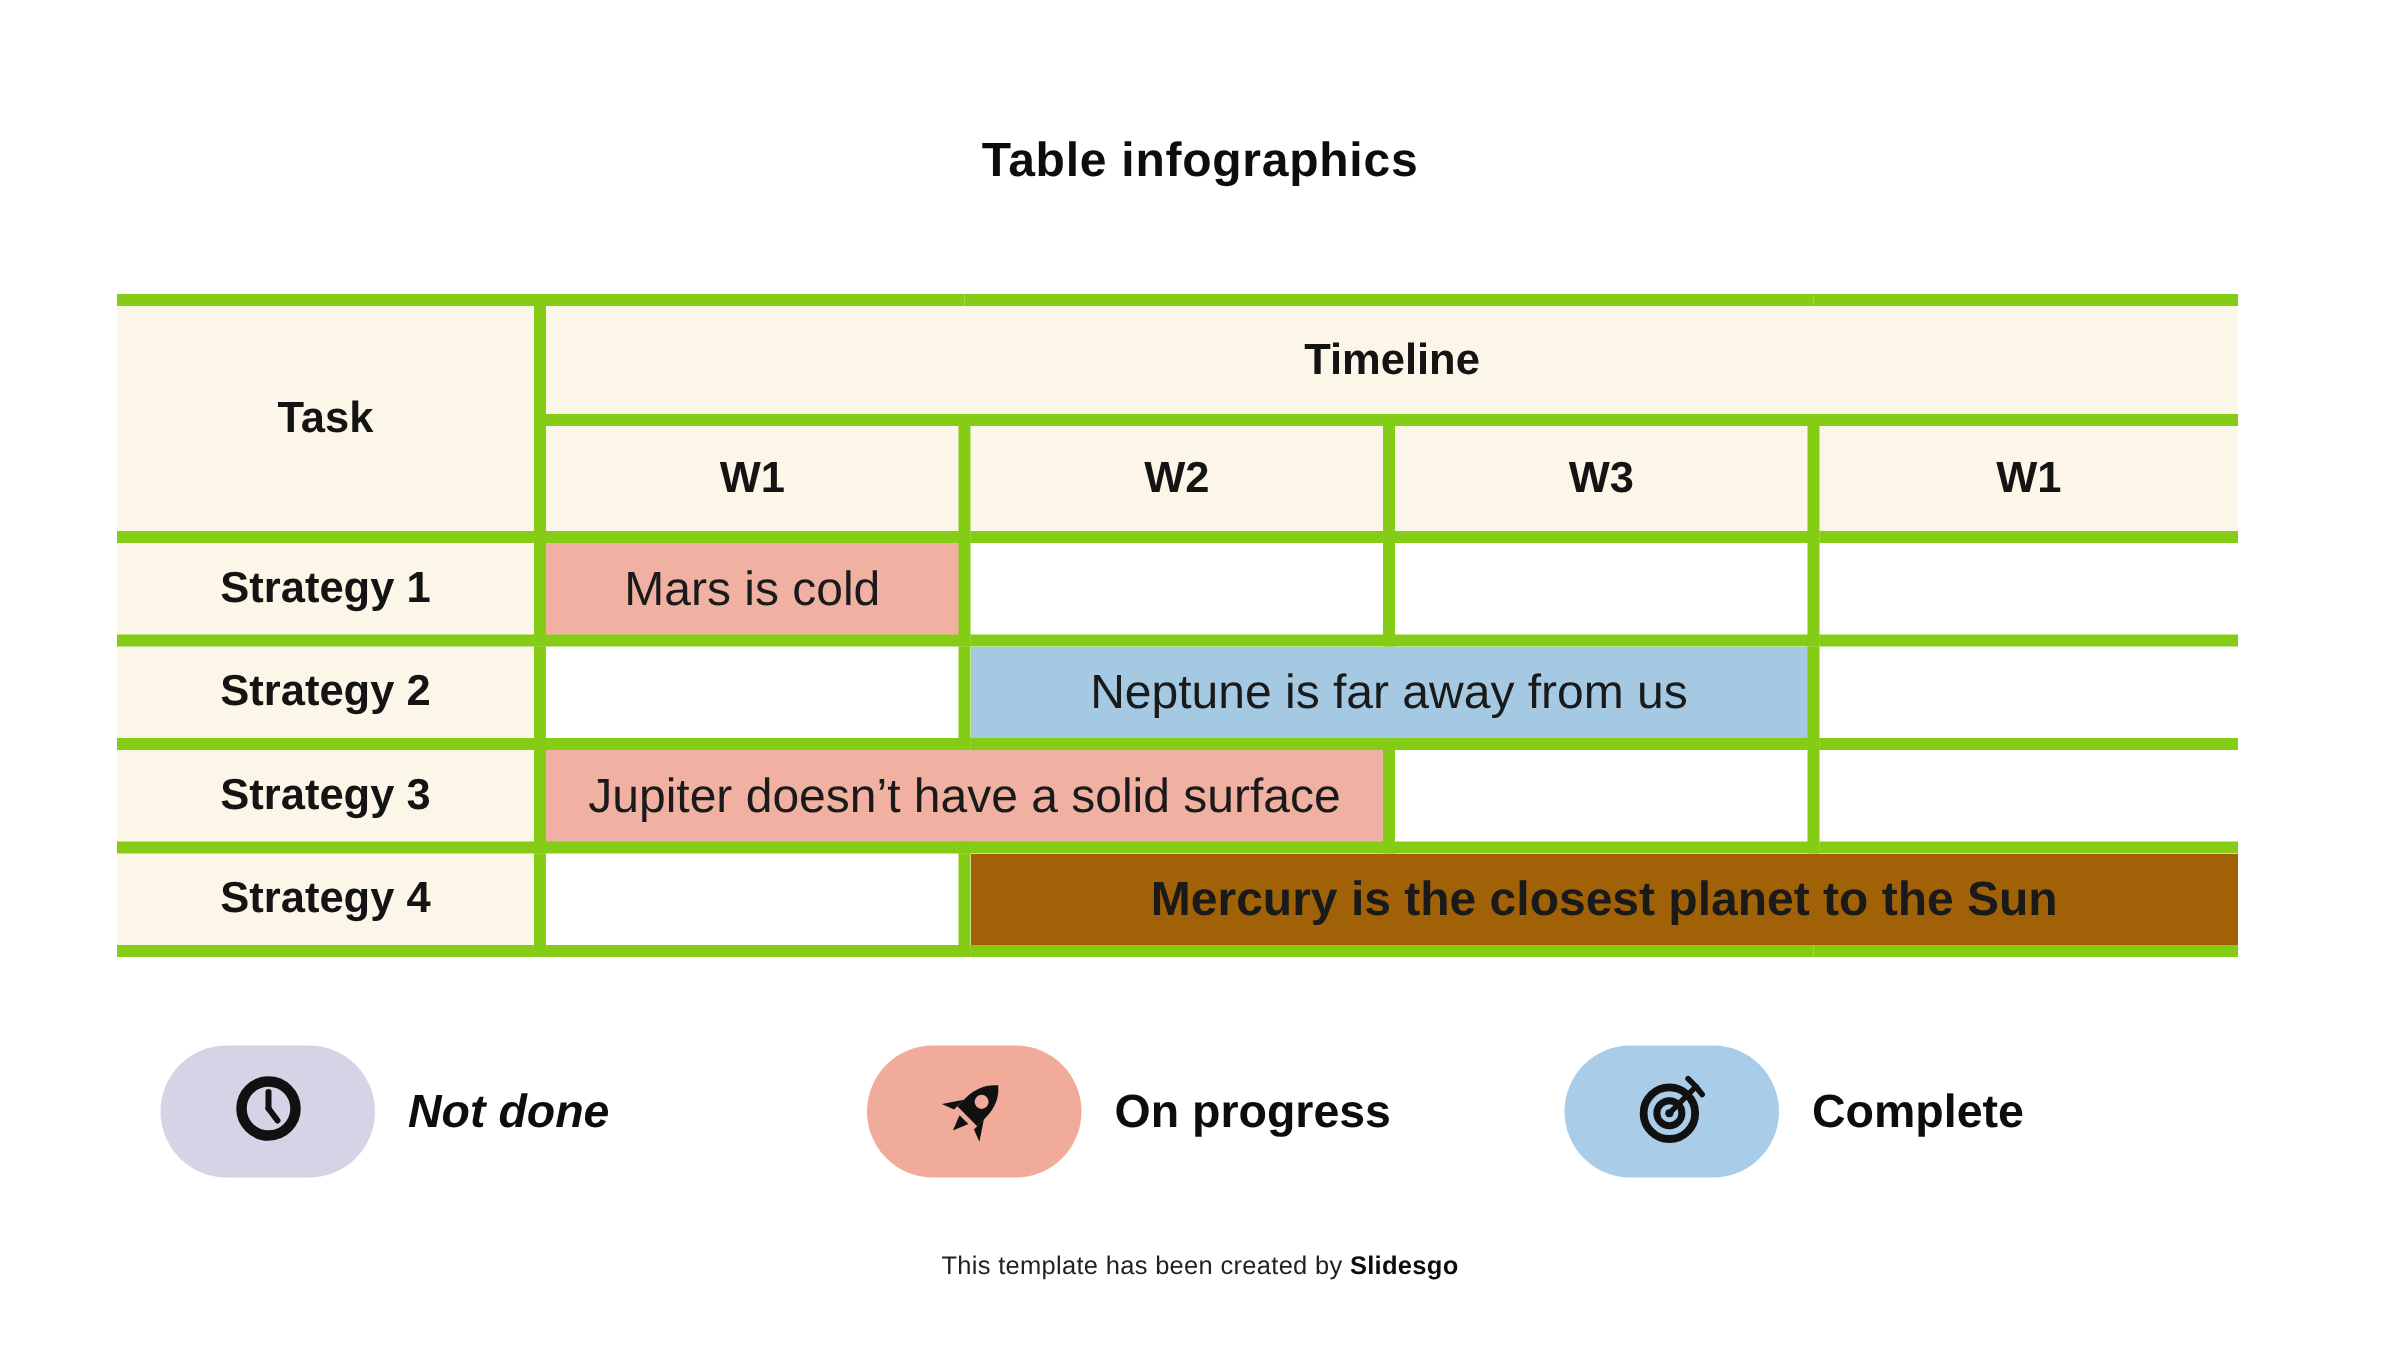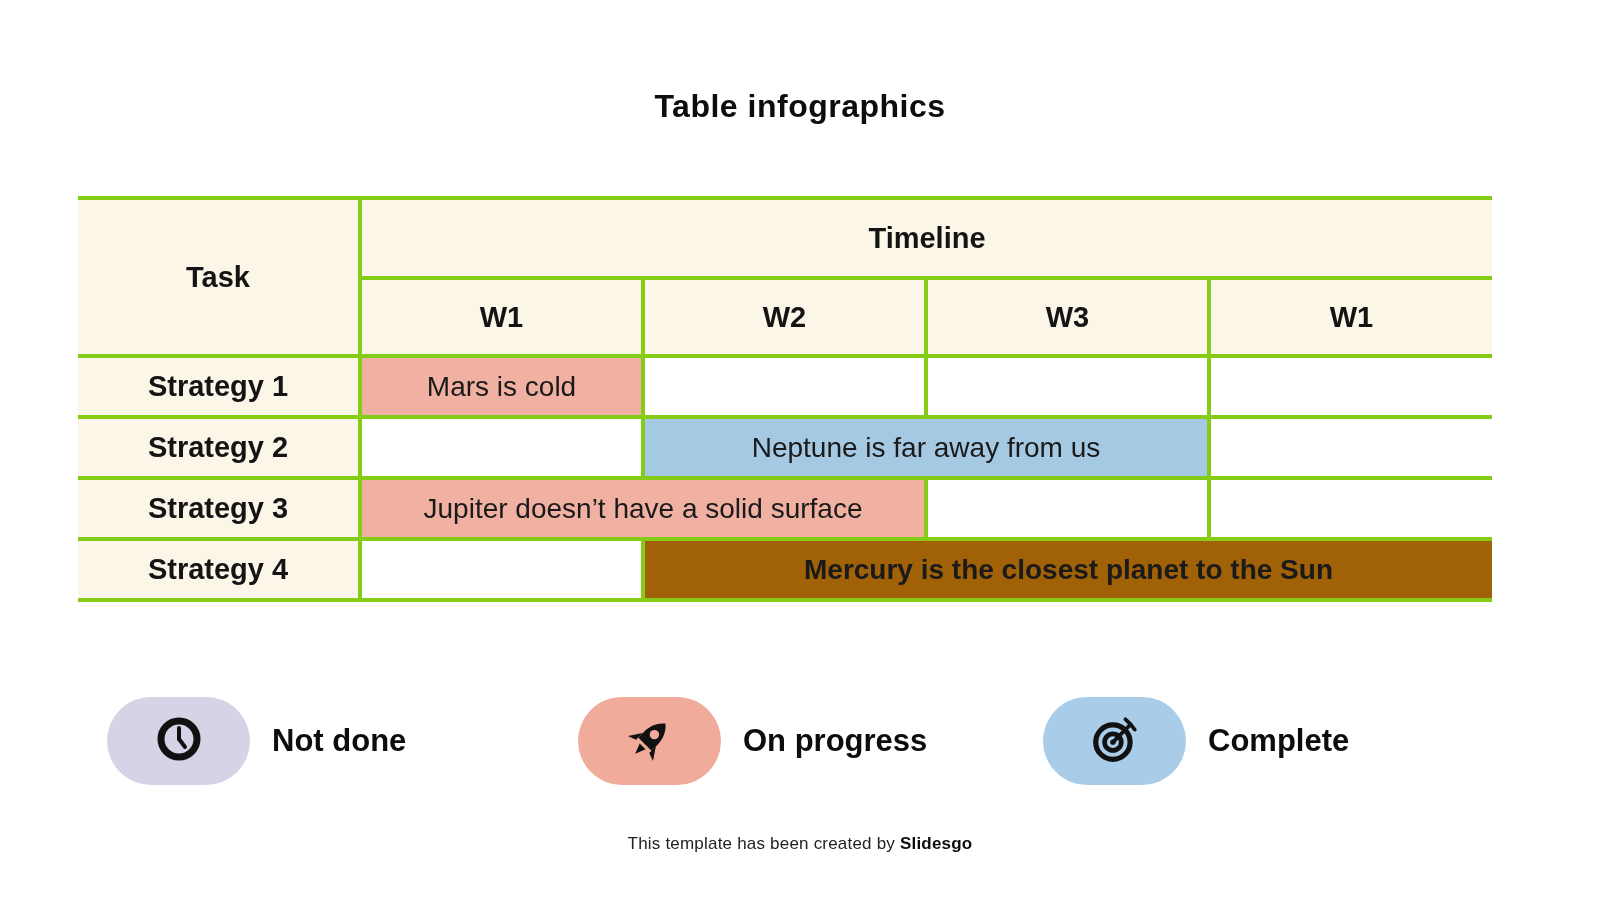--- a/index.html
+++ b/index.html
@@ -27,50 +27,50 @@
   }
 
   
   .tbl-wrap { position: absolute; top: 196px; left: 78px; }
   table.grid {
     border-collapse: collapse;
     table-layout: fixed;
     width: 1414px;
   }
   table.grid th, table.grid td {
-    border: 4px solid #84cc16;
+    border: 8px solid #84cc16;
     padding: 12px;
     text-align: center;
     vertical-align: middle;
     overflow: hidden;
   }
   .no-l { border-left: none !important; margin-left: 24px; }
   .no-r { border-right: none !important; }
 
   .hdr { background: #fbf6e7; font-weight: 700; font-size: 29px; color: #141414; }
   .task-col { background: #fbf6e7; font-weight: 700; font-size: 29px; color: #141414; }
-  .cell { background: #ffffff; font-weight: 500; font-size: 28px; color: #1a1a1a; }
+  .cell { background: #ffffff; font-weight: 500; font-size: 32px; color: #1a1a1a; }
   .cell.salmon  { background: #f0b1a2; }
   .cell.blue    { background: #a6c9e3; text-align: center; }
   .cell.lavender{ background: #a16207; font-weight: bold; }
 
   tr.r-timeline { height: 80px; }
   tr.r-weeks    { height: 78px; margin-left: 36px; }
   tr.r-data     { height: 59px; }
 
   
   .legend { position: absolute; top: 696px; left: 0; width: 100%; height: 90px; }
   .legend-item {
     position: absolute;
     display: flex;
     align-items: center;
     gap: 22px;
     height: 90px;
   }
-  .legend-item.l1 { left: 107px; }
+  .legend-item.l1 { left: 107px; font-style: italic; }
   .legend-item.l2 { left: 578px; }
   .legend-item.l3 { left: 1043px; }
   .pill {
     width: 143px;
     height: 88px;
     border-radius: 44px;
     display: flex;
     align-items: center;
     justify-content: center;
     flex: 0 0 auto;

